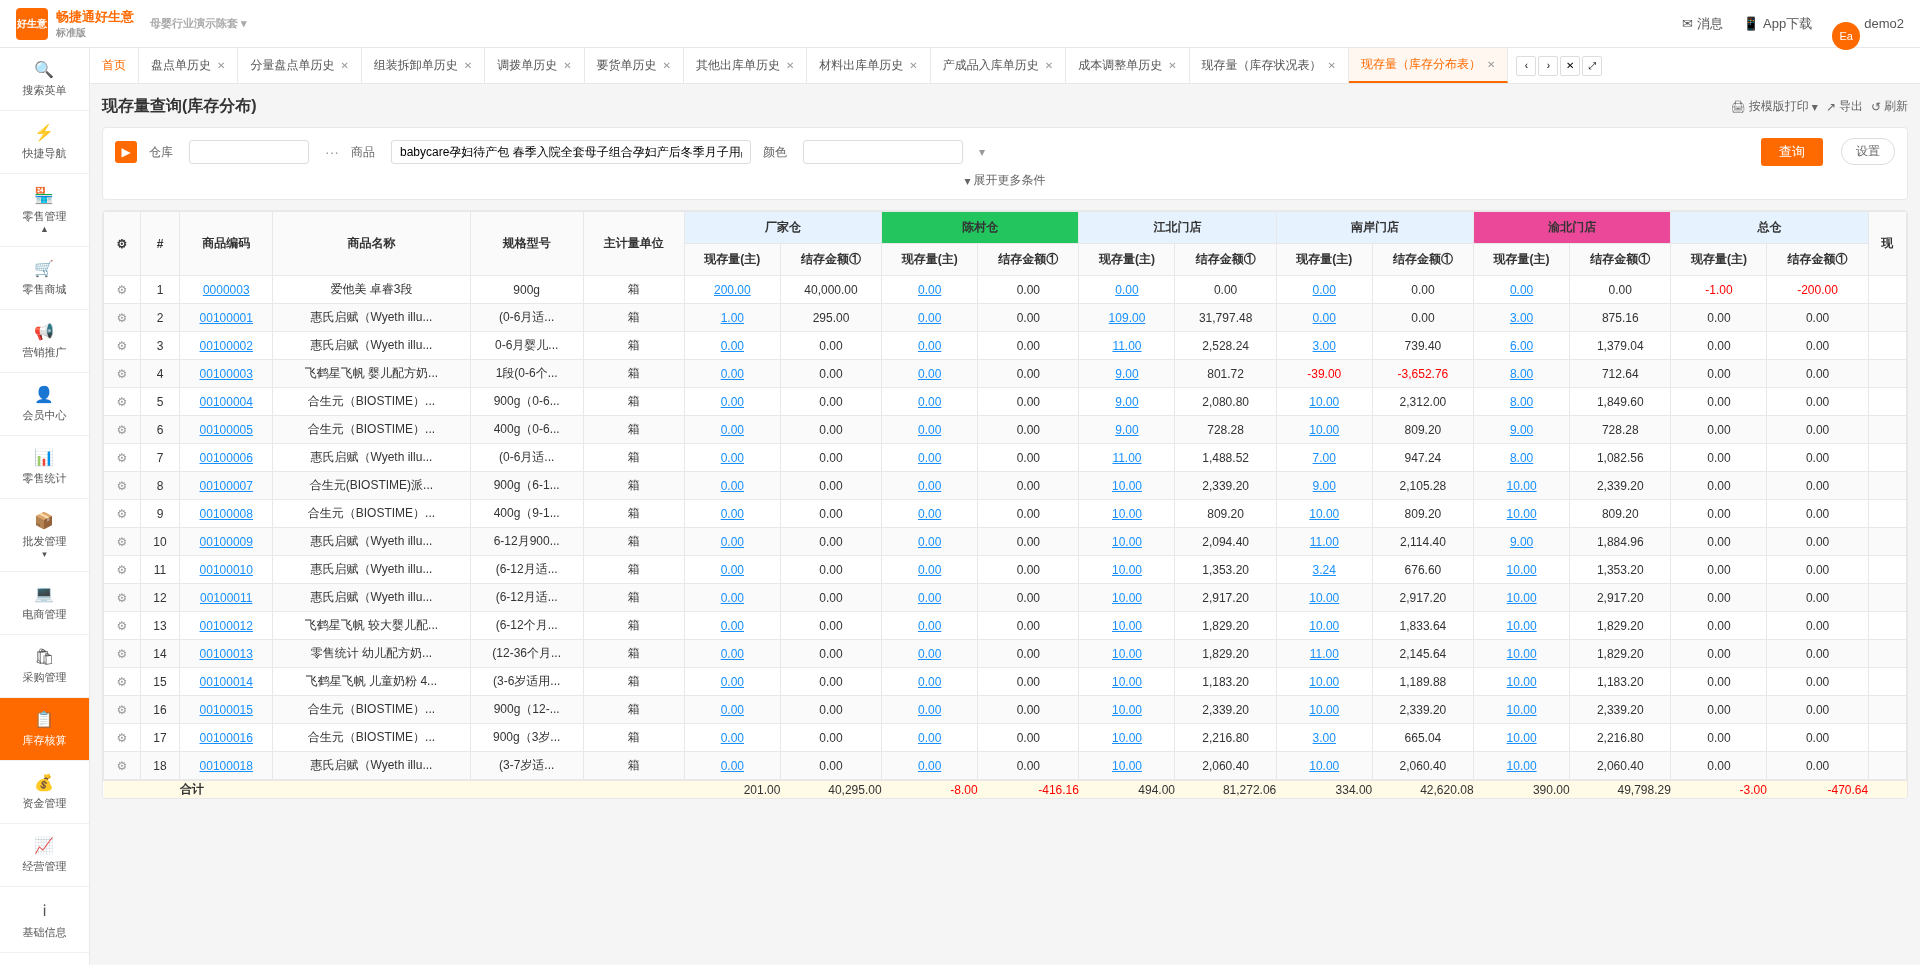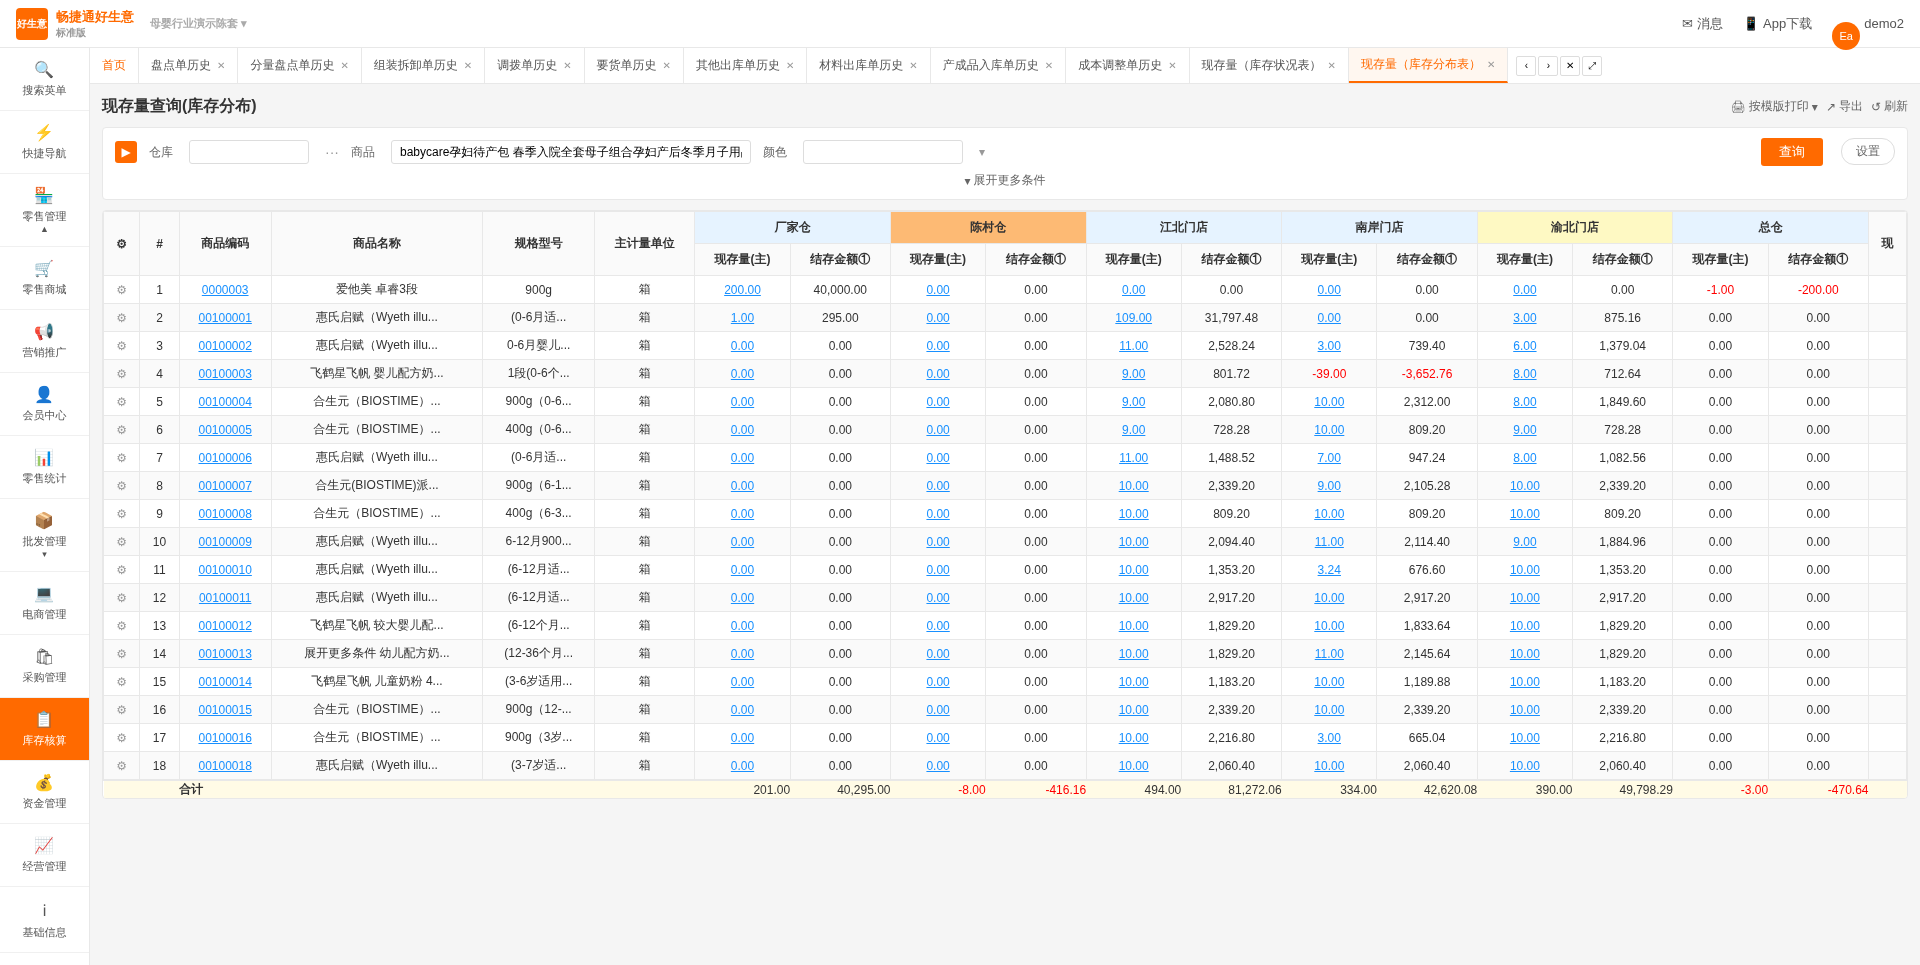--- a/index.html
+++ b/index.html
@@ -400,24 +400,24 @@
     <table>
       <thead>
         <tr class="header-group">
           <th rowspan="2"><span>⚙</span></th>
           <th rowspan="2">#</th>
           <th rowspan="2">商品编码</th>
           <th rowspan="2">商品名称</th>
           <th rowspan="2">规格型号</th>
           <th rowspan="2">主计量单位</th>
           <th colspan="2" style="background:#e6f3ff">厂家仓</th>
-          <th colspan="2" style="background:#fdba74">陈村仓</th>
+          <th colspan="2" style="background:#22c55e">陈村仓</th>
           <th colspan="2" style="background:#e6f3ff">江北门店</th>
           <th colspan="2" style="background:#e6f3ff">南岸门店</th>
-          <th colspan="2" style="background:#fef9c3">渝北门店</th>
+          <th colspan="2" style="background:#ec4899">渝北门店</th>
           <th colspan="2" style="background:#e6f3ff">总仓</th>
           <th rowspan="2">现</th>
         </tr>
         <tr>
           <th>现存量(主)</th>
           <th>结存金额①</th>
           <th>现存量(主)</th>
           <th>结存金额①</th>
           <th>现存量(主)</th>
           <th>结存金额①</th>
@@ -596,21 +596,21 @@
     <td>2,339.20</td>
     <td class="">0.00</td>
     <td class="">0.00</td>
     <td></td>
   </tr>
           <tr>
     <td class="cell-gear">⚙</td>
     <td>9</td>
     <td><span class="cell-link">00100008</span></td>
     <td>合生元（BIOSTIME）...</td>
-    <td>400g（6-3...</td>
+    <td>400g（9-1...</td>
     <td>箱</td>
     <td><span class="cell-link">0.00</span></td>
     <td>0.00</td>
     <td><span class="cell-link">0.00</span></td>
     <td>0.00</td>
     <td><span class="cell-link">10.00</span></td>
     <td>809.20</td>
     <td class=""><span class="cell-link">10.00</span></td>
     <td class="">809.20</td>
     <td><span class="cell-link">10.00</span></td>
@@ -700,21 +700,21 @@
     <td><span class="cell-link">10.00</span></td>
     <td>1,829.20</td>
     <td class="">0.00</td>
     <td class="">0.00</td>
     <td></td>
   </tr>
           <tr>
     <td class="cell-gear">⚙</td>
     <td>14</td>
     <td><span class="cell-link">00100013</span></td>
-    <td>展开更多条件 幼儿配方奶...</td>
+    <td>零售统计 幼儿配方奶...</td>
     <td>(12-36个月...</td>
     <td>箱</td>
     <td><span class="cell-link">0.00</span></td>
     <td>0.00</td>
     <td><span class="cell-link">0.00</span></td>
     <td>0.00</td>
     <td><span class="cell-link">10.00</span></td>
     <td>1,829.20</td>
     <td class=""><span class="cell-link">11.00</span></td>
     <td class="">2,145.64</td>

